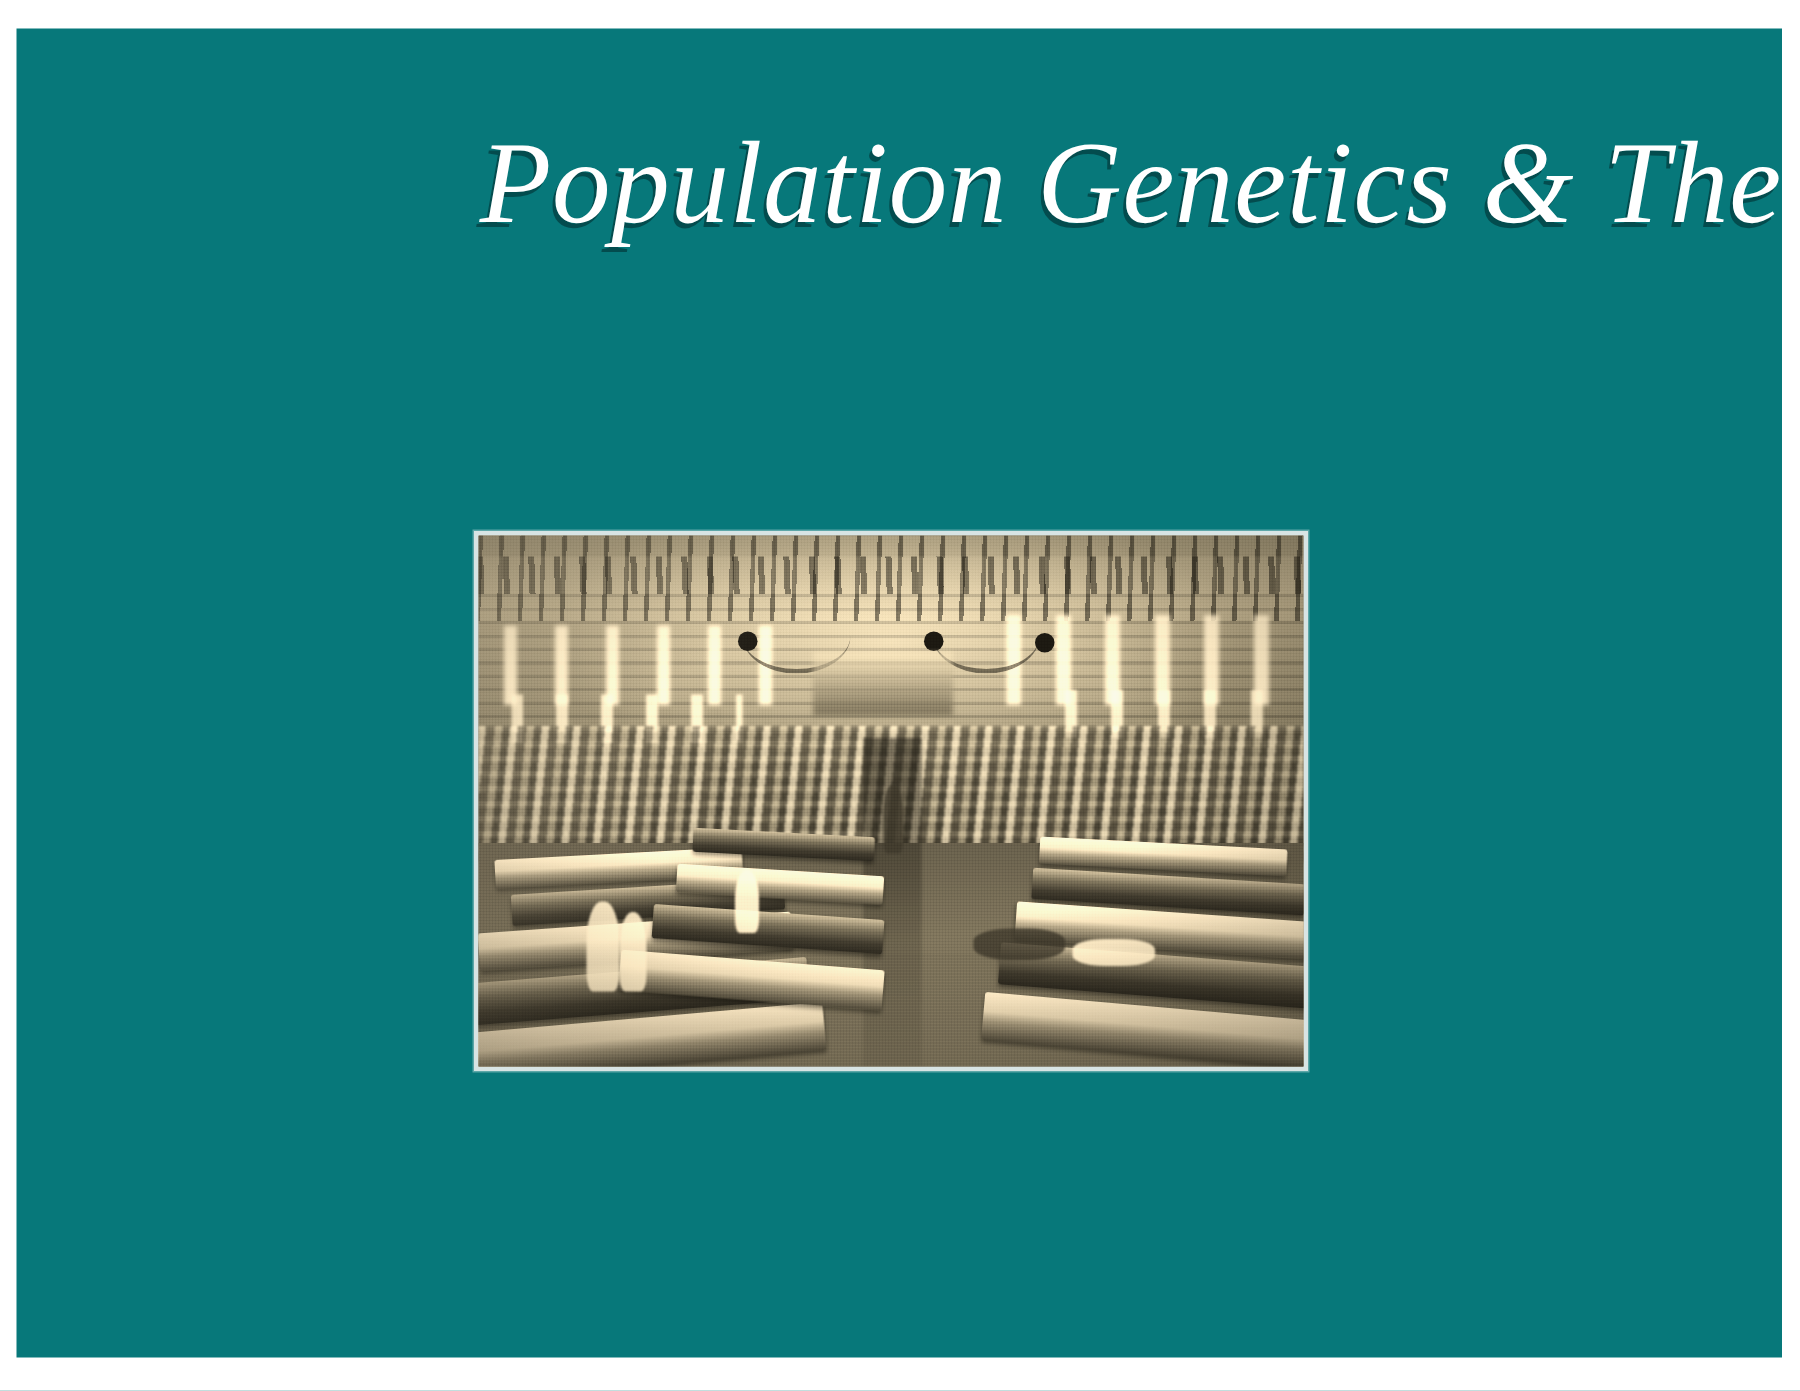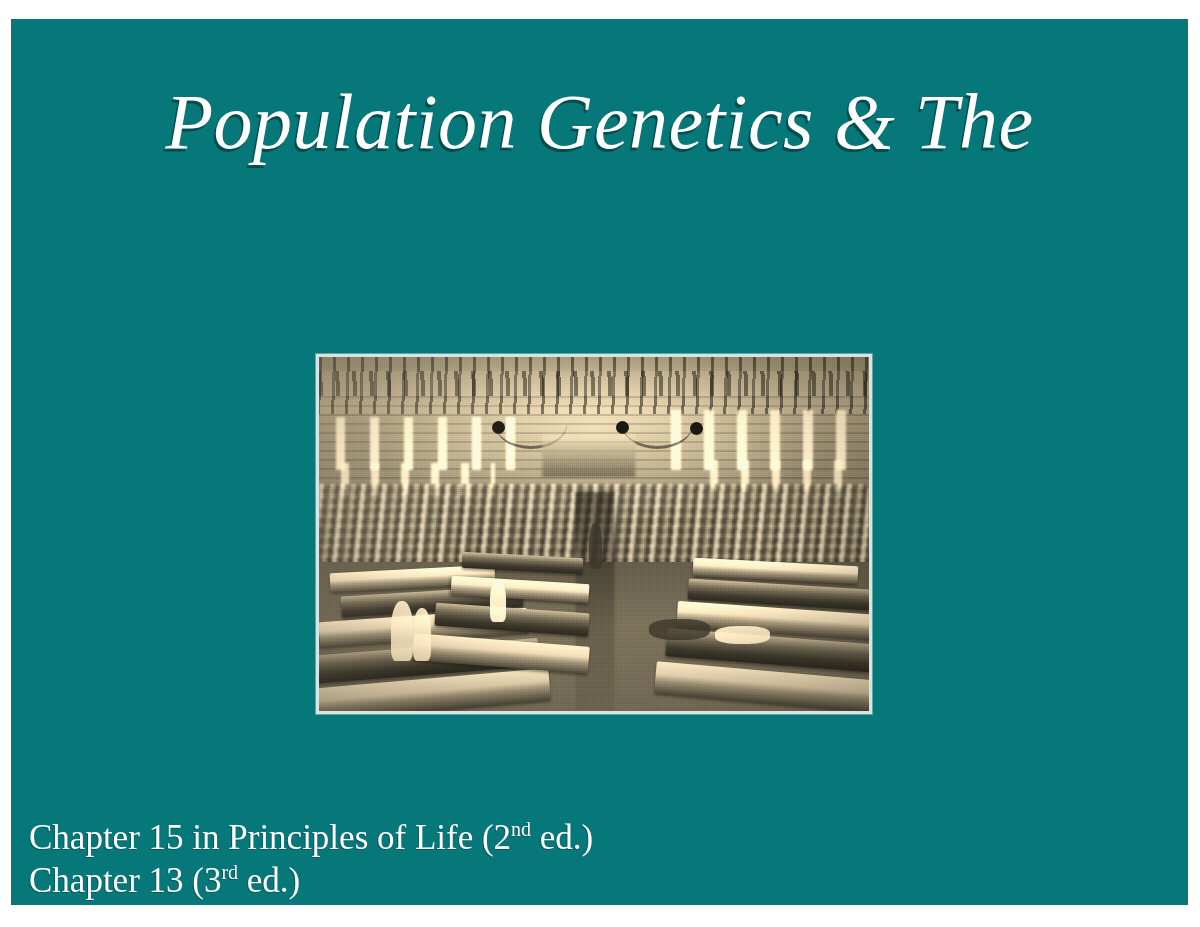--- a/index.html
+++ b/index.html
@@ -25,21 +25,21 @@
     background: #07787A;
     overflow: hidden;
   }
 
   
   .title-block {
     position: absolute;
     left: 0;
     top: 62px;
     width: 1177px;
-    text-align: center;
+    text-align: right;
     line-height: 1.04;
   }
   .title-line {
     display: block;
     font-family: "Liberation Serif", "DejaVu Serif", serif;
     font-style: italic;
     font-weight: 400;
     font-size: 78px;
     letter-spacing: 0.5px;
     color: #ffffff;
@@ -292,18 +292,14 @@
       <div class="figure dk" style="left:49%;top:47%;width:2.4%;height:13%;"></div>
       <div class="figure dk" style="left:60%;top:74%;width:11%;height:6%;border-radius:40%;"></div>
       <div class="figure" style="left:72%;top:76%;width:10%;height:5%;border-radius:40%;"></div>
 
       <div class="ph-layer ph-fade"></div>
       <div class="ph-layer ph-grain"></div>
       <div class="ph-layer ph-vignette"></div>
     </div>
   </div>
 
-  <div class="footer-block">
-    <span class="footer-line"><span>Chapter 15 in Principles of Life (2</span><sup>nd</sup><span> ed.)</span></span>
-    <span class="footer-line"><span>Chapter 13 (3</span><sup>rd</sup><span> ed.)</span></span>
-  </div>
 
 </div>
 
 </body></html>

